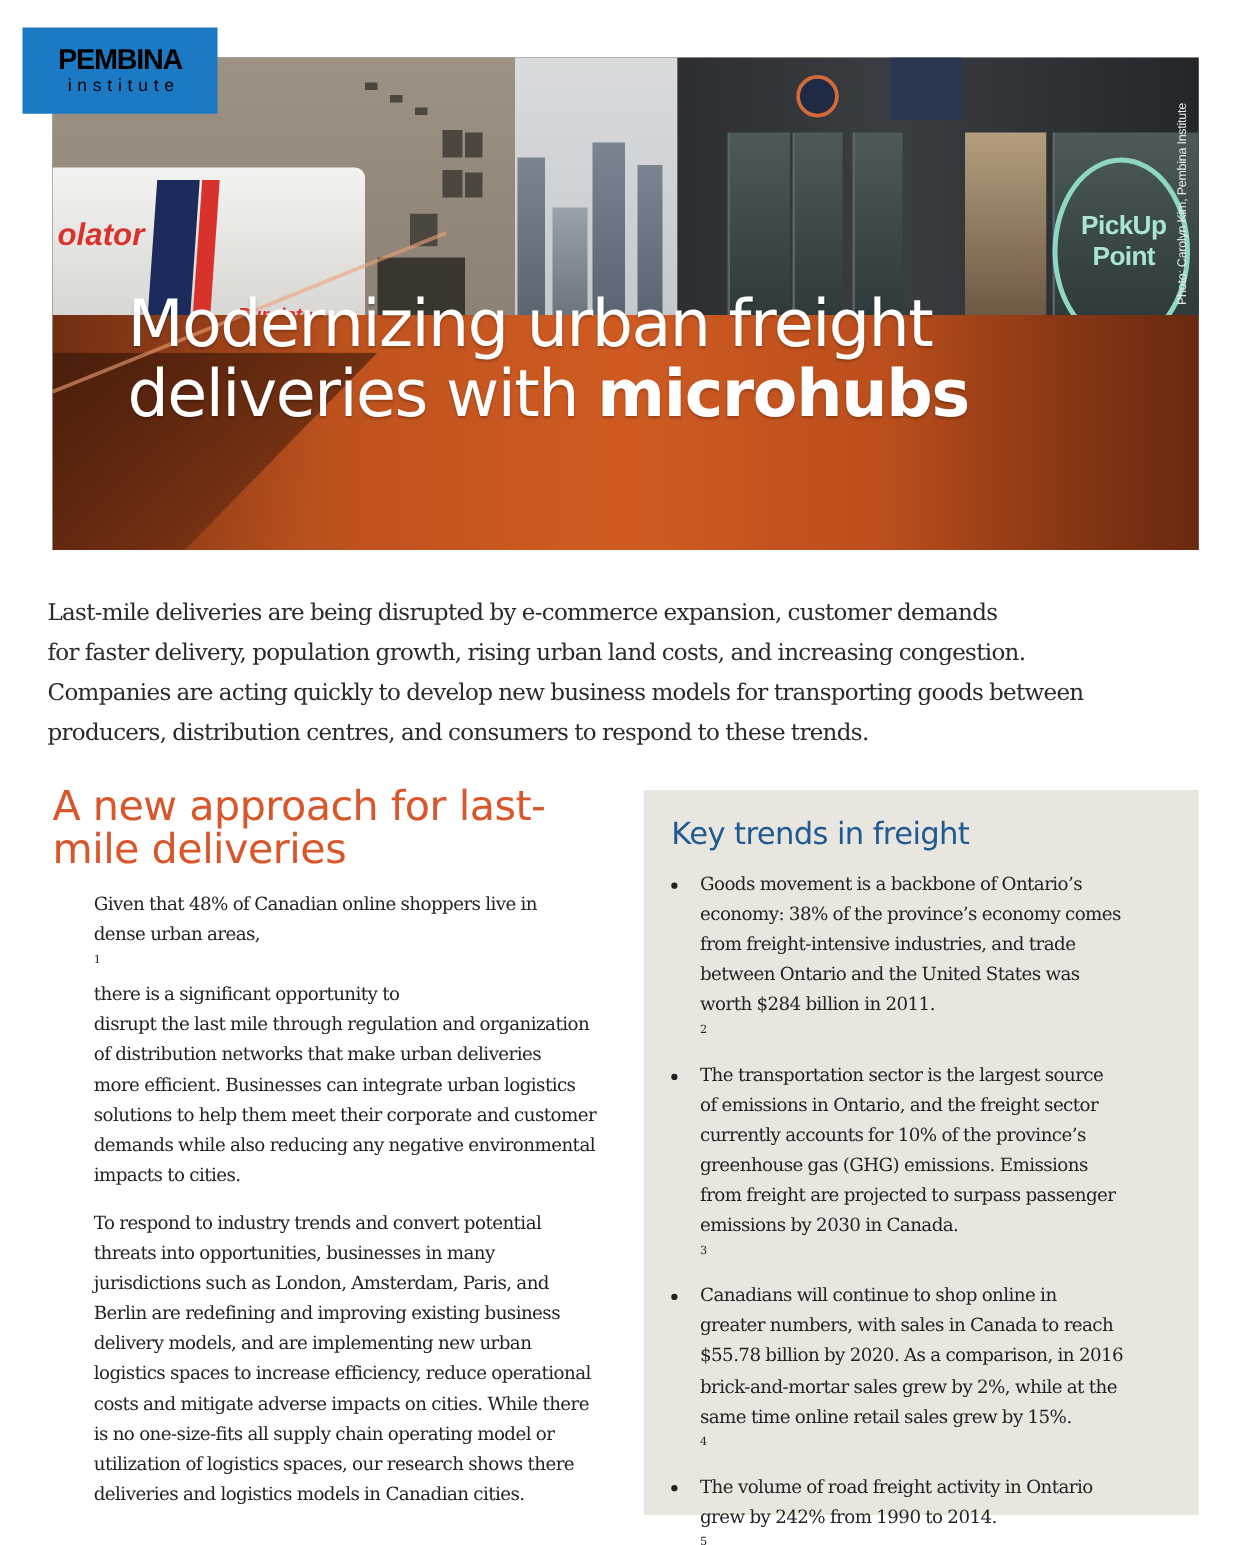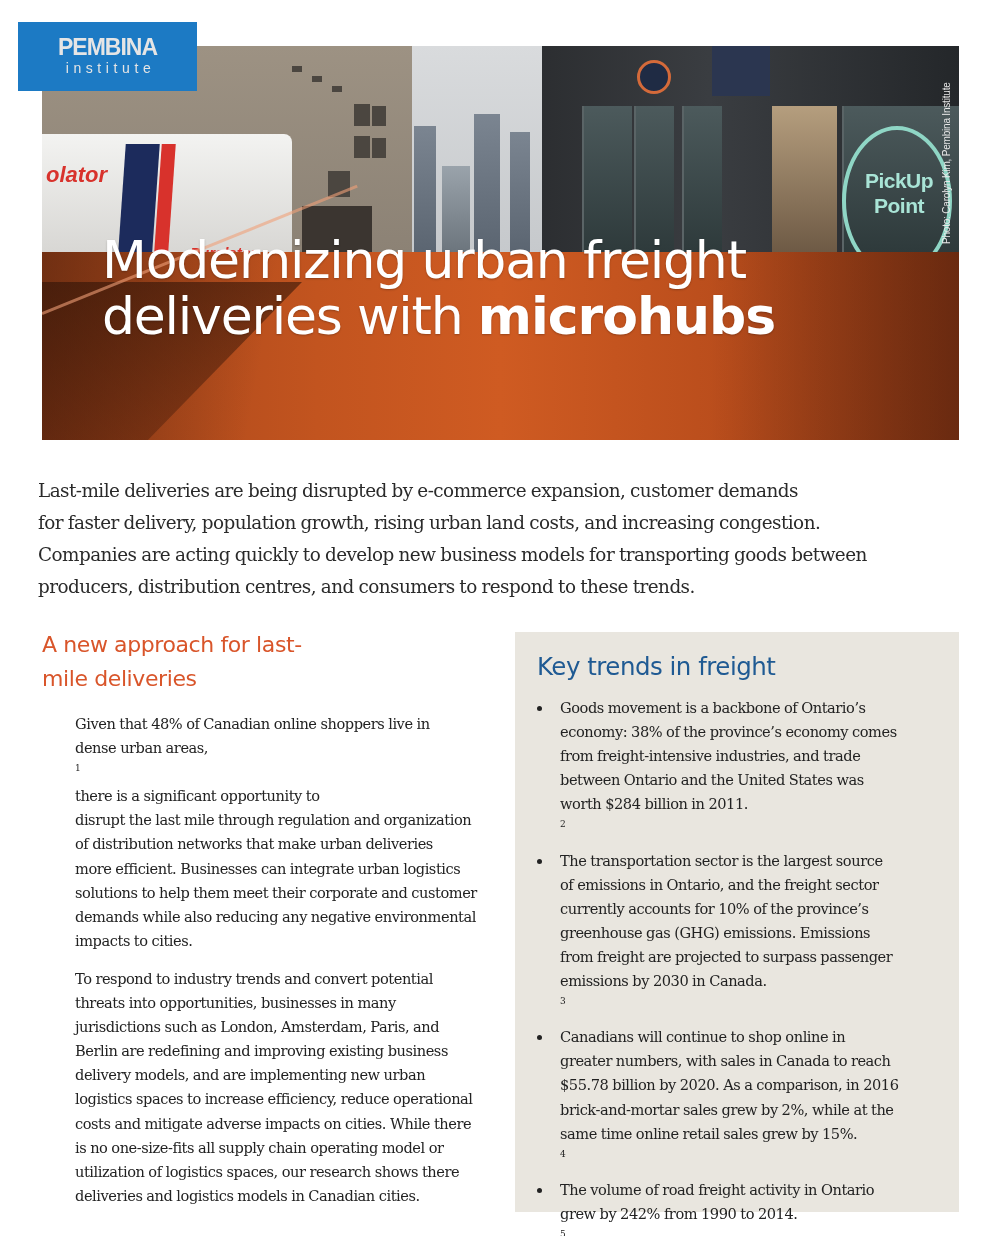--- a/index.html
+++ b/index.html
@@ -65,38 +65,38 @@
   .hero-title {
     position:absolute; left:102px; top:232px; width:760px;
     font-family:"DejaVu Sans", sans-serif; color:#ffffff; font-size:52px; line-height:56px;
     letter-spacing:-1.2px; font-weight:normal;
     text-shadow: 0 1px 2px rgba(0,0,0,0.25);
   }
   .hero-title b { font-weight:bold; letter-spacing:-1px; }
 
   
   .logo {
-    position:absolute; left:18px; top:22px; width:179px; height:69px; background:#1c7ac4;
-    color:#e5e5e5; font-family:"Liberation Sans", sans-serif; text-align:center; z-index:5;
+    position:absolute; left:18px; top:22px; width:156px; height:69px; background:#1c7ac4;
+    color:#000000; font-family:"Liberation Sans", sans-serif; text-align:center; z-index:5;
   }
   .logo .l1 { position:absolute; left:0; top:14px; width:100%; font-size:23px; font-weight:bold; letter-spacing:-1px; line-height:23px; }
   .logo .l2 { position:absolute; left:0; top:38px; width:100%; font-size:14px; font-weight:normal; letter-spacing:4.6px; line-height:16px; padding-left:6px; }
 
   
   .intro {
     position:absolute; left:38px; top:475px; width:930px;
     font-family:"DejaVu Serif", serif; font-size:18.4px; line-height:32px; color:#2a2a2a;
     letter-spacing:-0.55px; word-spacing:-0.5px;
   }
   .intro span { display:block; white-space:nowrap; }
 
   
   .left-col { position:absolute; left:42px; top:628px; width:445px; }
   .section-heading {
-    font-family:"DejaVu Sans", sans-serif; color:#d9552a; font-size:22px; line-height:34px; letter-spacing:-0.4px; font-weight:normal;
+    font-family:"DejaVu Sans", sans-serif; color:#d9552a; font-size:33px; line-height:34px; letter-spacing:-0.4px; font-weight:normal;
   }
   .section-heading span { display:block; white-space:nowrap; }
   .para {
     font-family:"DejaVu Serif", serif; font-size:14.6px; line-height:24.1px; color:#222;
     letter-spacing:-0.45px; word-spacing:-0.3px;margin-left:33px;
   }
   .para span { display:block; white-space:nowrap; }
   .para-1 { margin-top:16px; }
   .para-2 { margin-top:14px; }
   sup { font-size:9px; line-height:0; vertical-align:6px; }
@@ -157,21 +157,21 @@
       <div class="sign"></div>
       <div class="pickup-ring"></div>
       <div class="pickup-text">
         <div>PickUp</div>
         <div>Point</div>
       </div>
     </div>
     <div class="truck">
       <div class="stripe-blue"></div>
       <div class="stripe-red"></div>
-      <div class="truck-logo" style="left:4px;top:28px;font-size:22px;">olator</div>
+      <div class="truck-logo" style="left:4px;top:40px;font-size:25px;">olator</div>
       <div class="truck-logo" style="left:148px;top:110px;font-size:15px;color:#d8322c;">Purolator</div>
     </div>
     <div class="credit">Photo: Carolyn Kim, Pembina Institute</div>
   </div>
   <div class="photo-lower">
     <div class="road"></div>
     <div class="curb"></div>
     <div class="storefront-shade"></div>
   </div>
 </div>

